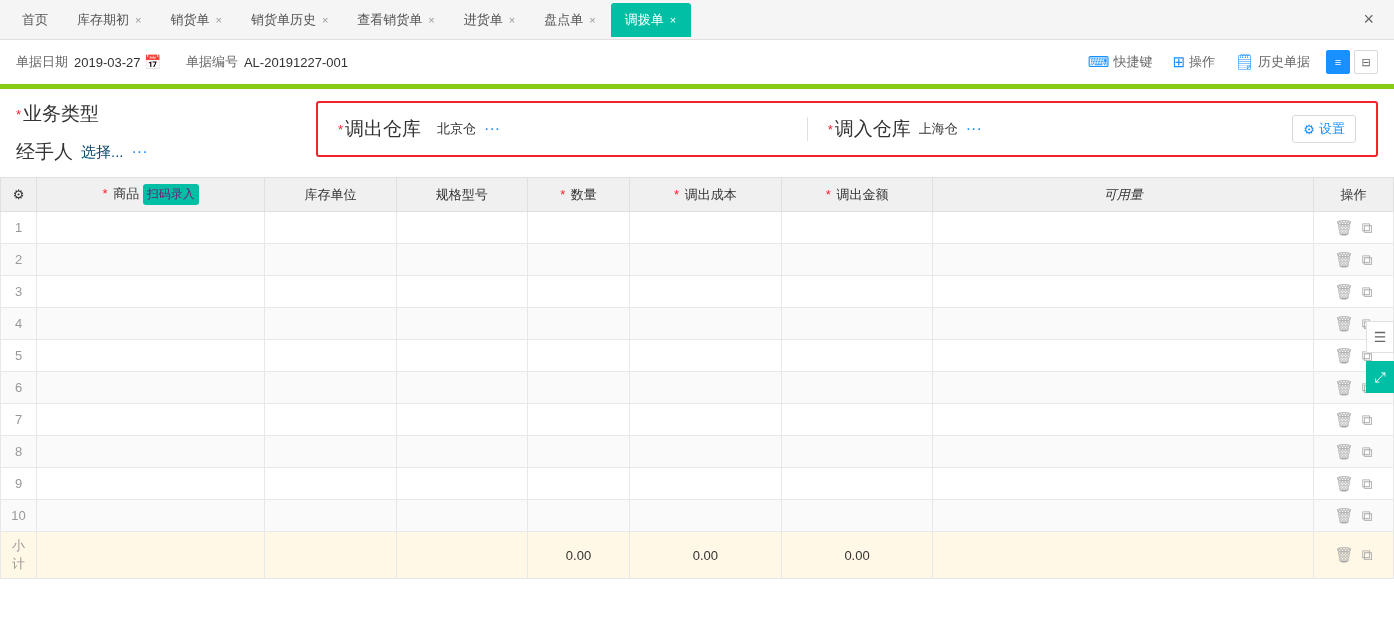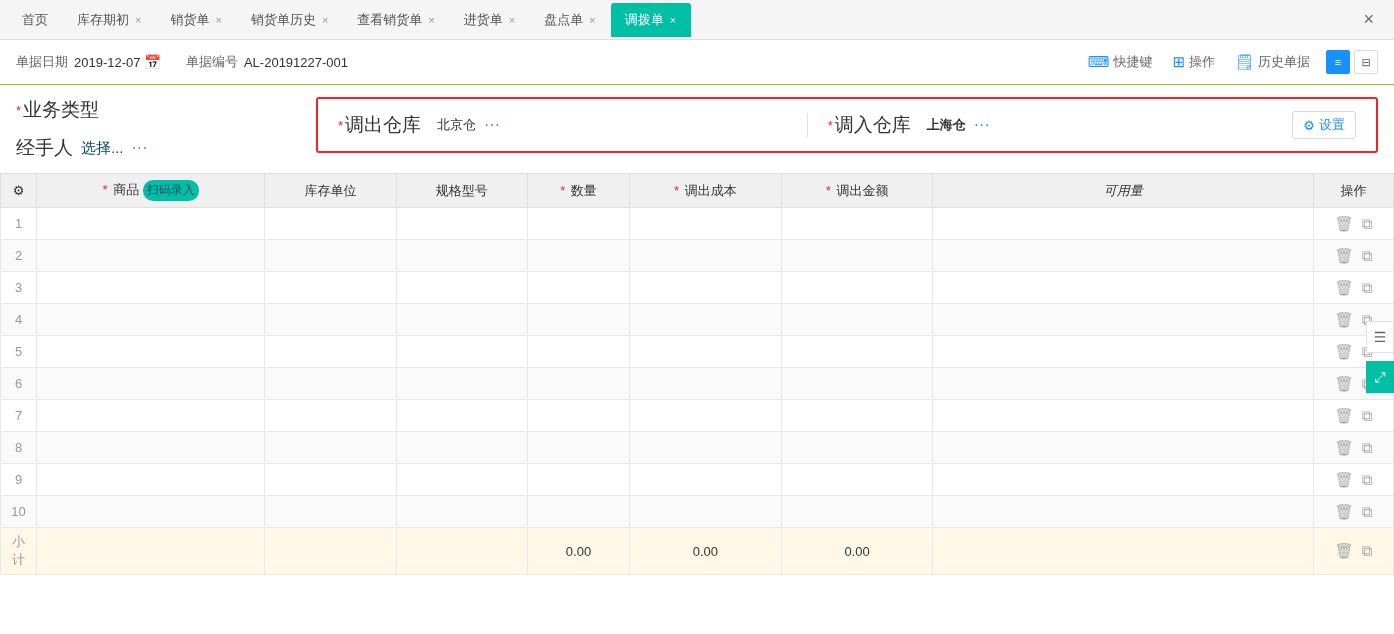--- a/index.html
+++ b/index.html
@@ -30,21 +30,21 @@
     .tab-item.active .tab-close { color: #fff; }
     .window-close {
       margin-left: auto;
       font-size: 18px; color: #666; cursor: pointer;
       padding: 0 12px;
     }
 
     
     .toolbar {
       display: flex; align-items: center;
-      padding: 10px 16px; border-bottom: 1px solid #84cc16;
+      padding: 10px 16px; border-bottom: 5px solid #84cc16;
       background: #fff;
       justify-content: center;
     }
     .toolbar-item { display: flex; align-items: center; margin-right: 24px; font-size: 13px; }
     .toolbar-label { color: #666; margin-right: 6px; }
     .toolbar-value { color: #333; font-weight: 500; }
     .toolbar-icon { color: #1890ff; margin-left: 4px; cursor: pointer; font-size: 14px; }
     .toolbar-right { margin-left: auto; display: flex; align-items: center; gap: 16px; }
     .toolbar-action { display: flex; align-items: center; color: #666; cursor: pointer; font-size: 13px; }
     .toolbar-action span { margin-left: 4px; }
@@ -107,22 +107,22 @@
     }
     tbody tr { background: #fff; }
     tbody tr:nth-child(even) { background: #fafafa; }
     tbody td {
       border: 1px solid #e8e8e8; padding: 5px 8px;
       text-align: center; height: 32px; color: #333;
     }
     td.row-num { color: #999; width: 36px; }
     .subtotal-row td { background: #fff8e6; font-weight: 500; }
     .scan-btn {
-      background: #00bfa5; color: #0c4a6e;
-      border: none; border-radius: 10px;
+      background: #00bfa5; color: #701a75;
+      border: none; border-radius: 3px;
       padding: 2px 4px; font-size: 12px; cursor: pointer;
     }
     .action-icons { display: flex; align-items: center; justify-content: center; gap: 8px; }
     .icon-delete { color: #aaa; cursor: pointer; font-size: 15px; }
     .icon-copy { color: #aaa; cursor: pointer; font-size: 15px; }
     .col-header-required { color: #f5222d; margin-right: 2px; }
 
     
     .right-tools {
       position: fixed; right: 0; top: 50%; transform: translateY(-50%);
@@ -177,21 +177,21 @@
     <span class="tab-close">×</span>
   </div>
   <span class="window-close">×</span>
 </div>
 
 <div class="main-wrapper">
 
   <div class="toolbar">
     <div class="toolbar-item">
       <span class="toolbar-label">单据日期</span>
-      <span class="toolbar-value">2019-12-07</span>
+      <span class="toolbar-value">2019-03-27</span>
       <span class="toolbar-icon">📅</span>
     </div>
     <div class="toolbar-item">
       <span class="toolbar-label">单据编号</span>
       <span class="toolbar-value">AL-20191227-001</span>
     </div>
     <div class="toolbar-right">
       <div class="toolbar-action">
         <span style="color:#1890ff;font-size:15px;">⌨</span>
         <span>快捷键</span>
@@ -232,21 +232,21 @@
       <div class="warehouse-item">
         <span class="field-required">*</span>
         <span class="field-label">调出仓库</span>
         <span style="margin-left:8px;color:#333;font-size:13px;">北京仓</span>
         <span class="field-dots">···</span>
       </div>
       <div class="warehouse-divider"></div>
       <div class="warehouse-item">
         <span class="field-required">*</span>
         <span class="field-label">调入仓库</span>
-        <span style="margin-left:8px;color:#333;font-size:13px;font-weight:bold;">上海仓</span>
+        <span style="color:#333;font-size:13px;">上海仓</span>
         <span class="field-dots">···</span>
       </div>
       <div style="margin-left:16px;">
         <button class="settings-btn">
           <span class="gear">⚙</span>
           <span>设置</span>
         </button>
       </div>
     </div>
   </div>

